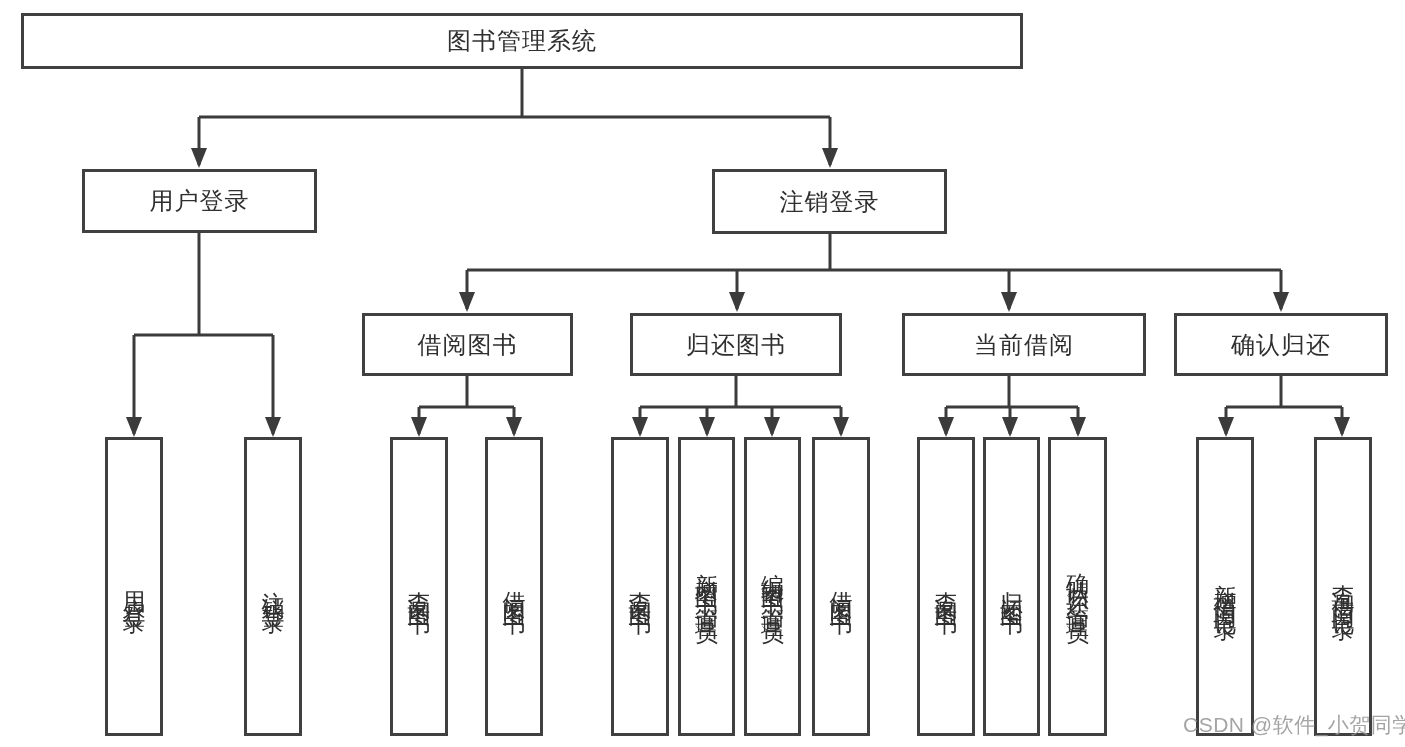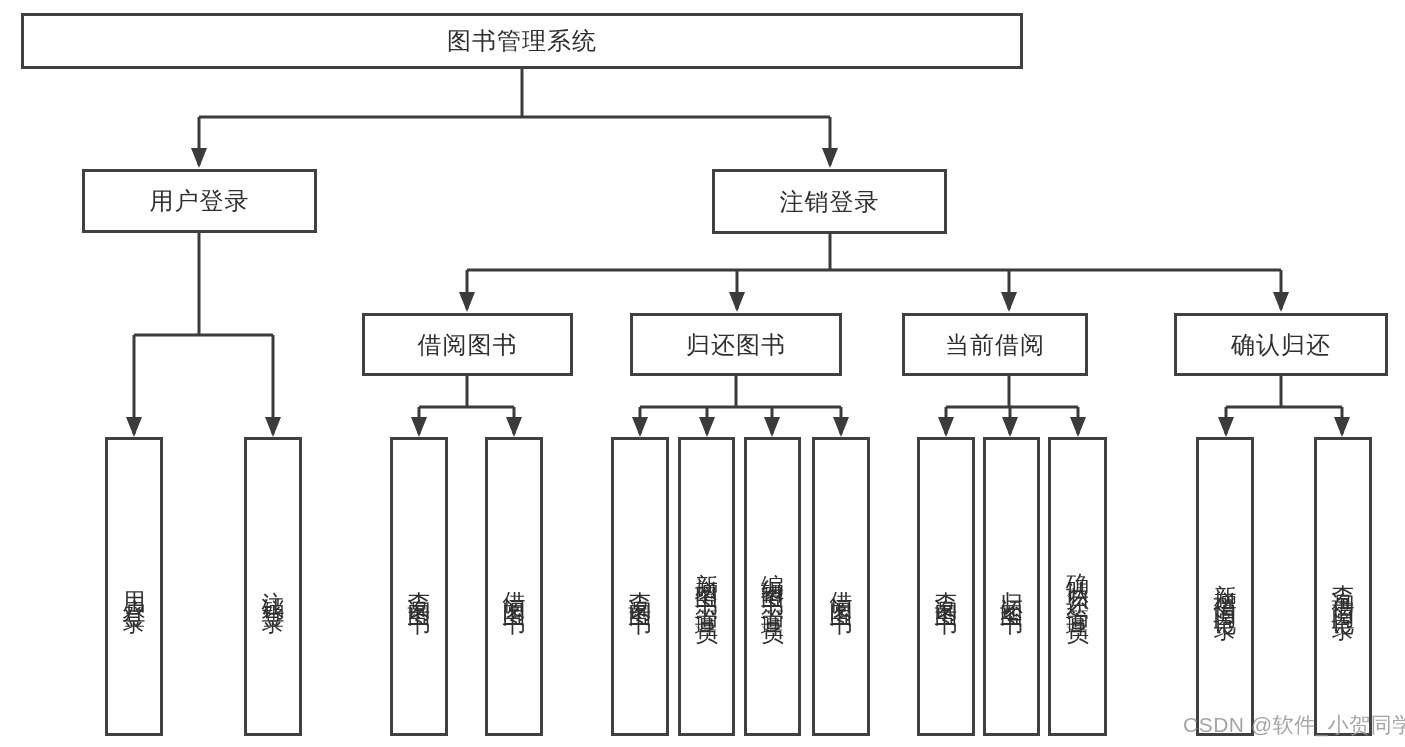--- a/index.html
+++ b/index.html
@@ -120,21 +120,21 @@
     </g>
   </svg>
 
   <div class="node h-node" style="left:21px; top:13px; width:1002px; height:56px;">图书管理系统</div>
 
   <div class="node h-node" style="left:82px; top:169px; width:235px; height:64px;">用户登录</div>
   <div class="node h-node" style="left:712px; top:169px; width:235px; height:65px;">注销登录</div>
 
   <div class="node h-node" style="left:362px; top:313px; width:211px; height:63px;">借阅图书</div>
   <div class="node h-node" style="left:630px; top:313px; width:212px; height:63px;">归还图书</div>
-  <div class="node h-node" style="left:902px; top:313px; width:186px; height:63px;">当前借阅</div>
+  <div class="node h-node" style="left:902px; top:313px; width:244px; height:63px;">当前借阅</div>
   <div class="node h-node" style="left:1174px; top:313px; width:214px; height:63px;">确认归还</div>
 
   <div class="node v-node" style="left:105px; top:437px; width:58px; height:299px;">用户登录</div>
   <div class="node v-node" style="left:244px; top:437px; width:58px; height:299px;">注销登录</div>
 
   <div class="node v-node" style="left:390px; top:437px; width:58px; height:299px;">查询图书</div>
   <div class="node v-node" style="left:485px; top:437px; width:58px; height:299px;">借阅图书</div>
 
   <div class="node v-node" style="left:611px; top:437px; width:58px; height:299px;">查询图书</div>
   <div class="node v-node" style="left:678px; top:437px; width:57px; height:299px;">新增图书（管理员）</div>

